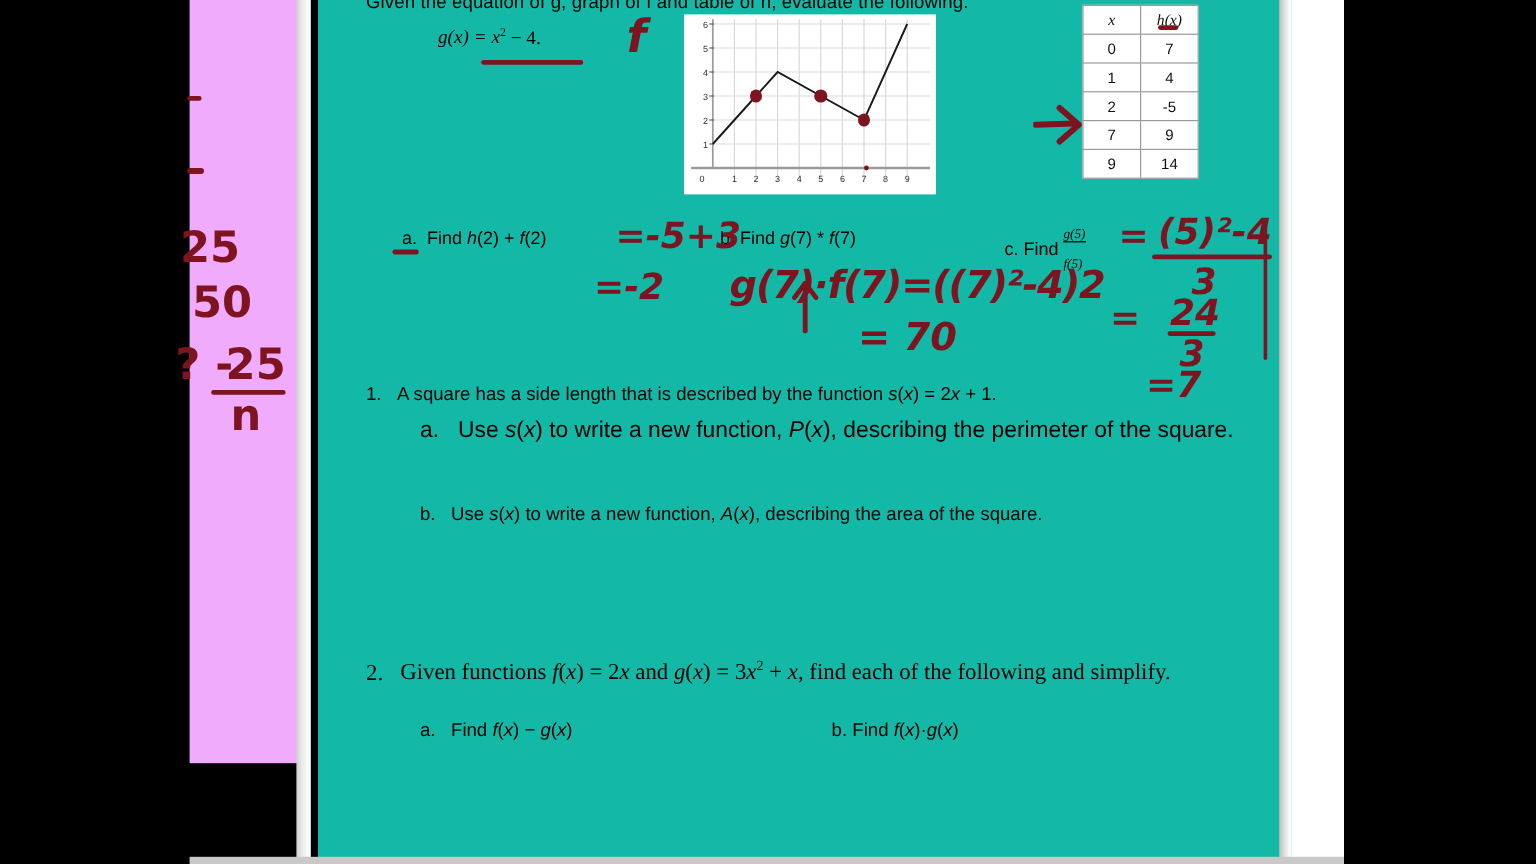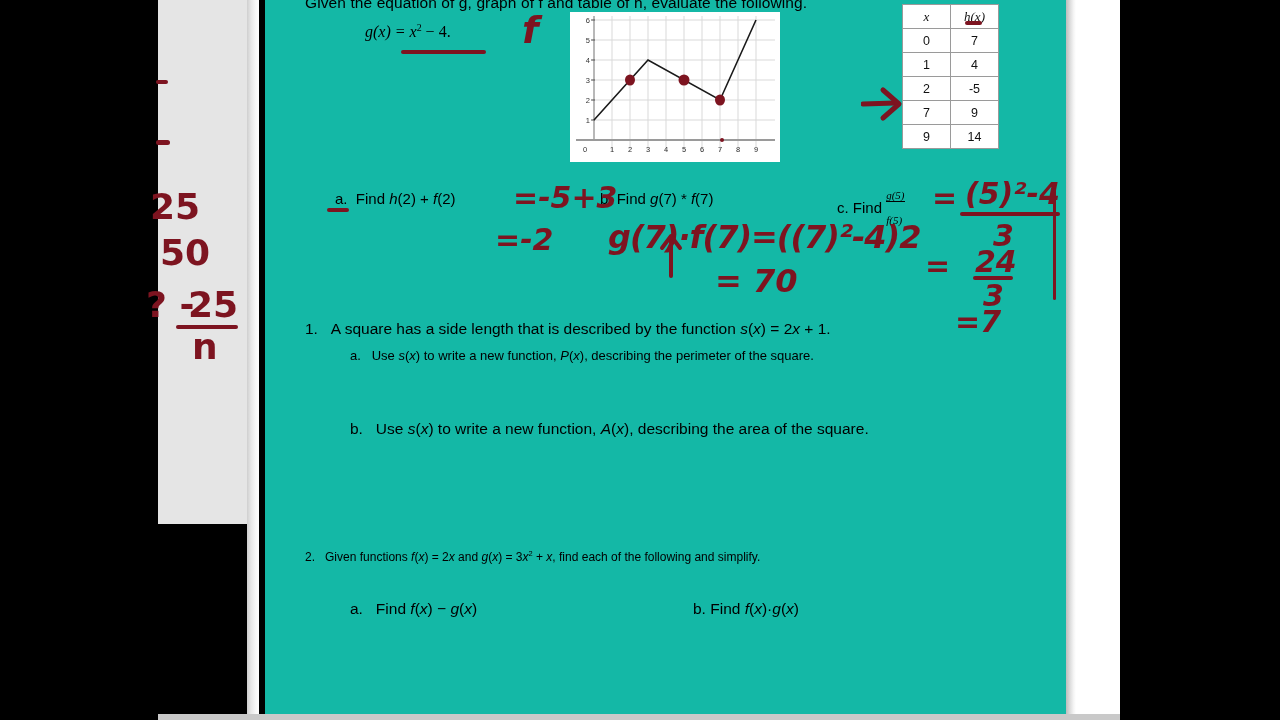--- a/index.html
+++ b/index.html
@@ -8,21 +8,21 @@
     font-family:"Liberation Sans", sans-serif;
   }
   .stage{position:relative;width:1280px;height:720px;background:#000;}
 
   
   .bar-left{position:absolute;left:0;top:0;width:158px;height:720px;background:#000;}
   .bar-right{position:absolute;left:1120px;top:0;width:160px;height:720px;background:#000;}
 
   
   .page-prev{
-    position:absolute;left:158px;top:0;width:92px;height:524px;background:#e5e5e5;
+    position:absolute;left:158px;top:0;width:92px;height:636px;background:#f0abfc;
   }
   .page-prev-shadow{
     position:absolute;left:247px;top:0;width:12px;height:720px;
     background:linear-gradient(to right,#cfcfcf 0%,#e8e8e8 35%,#f7f7f7 70%,#ffffff 100%);
   }
 
   
   .page-main{
     position:absolute;left:265px;top:0;width:812px;height:720px;background:#14b8a6;
   }
@@ -50,23 +50,23 @@
 
   .q-a{left:70px;top:190px;font-size:15px;font-family:"Liberation Sans", sans-serif;}
   .q-b{left:335px;top:190px;font-size:15px;font-family:"Liberation Sans", sans-serif;}
   .q-c{left:572px;top:190px;font-size:15px;font-family:"Liberation Sans", sans-serif;}
 
   .frac{display:inline-block;vertical-align:middle;text-align:left;font-size:11px;line-height:1.12;
         position:relative;top:-1px;font-family:"Liberation Serif", serif;font-style:italic;}
   .frac .den{border-top:1.2px solid #000;display:block;padding-top:12px;}
 
   .p1{left:40px;top:320px;font-size:15.5px;font-family:"Liberation Sans", sans-serif;}
-  .p1a{left:85px;top:348px;font-size:13px;font-family:"Liberation Sans", sans-serif;}
+  .p1a{left:85px;top:348px;font-size:19px;font-family:"Liberation Sans", sans-serif;}
   .p1b{left:85px;top:420px;font-size:15.5px;font-family:"Liberation Sans", sans-serif;}
-  .p2{left:40px;top:549px;font-size:12px;font-family:Liberation Sans, sans-serif;}
+  .p2{left:40px;top:549px;font-size:19px;font-family:Liberation Serif, serif;}
   .p2a{left:85px;top:600px;font-size:15.5px;font-family:"Liberation Sans", sans-serif;}
   .p2b{left:428px;top:600px;font-size:15.5px;font-family:"Liberation Sans", sans-serif;}
 
   
   .graph{position:absolute;left:305px;top:12px;width:210px;height:150px;background:#fff;}
 
   
   .htable{position:absolute;left:637px;top:4px;border-collapse:collapse;background:#fff;}
   .htable td,.htable th{
     border:1px solid #9a9a9a;width:47px;height:23px;text-align:center;

